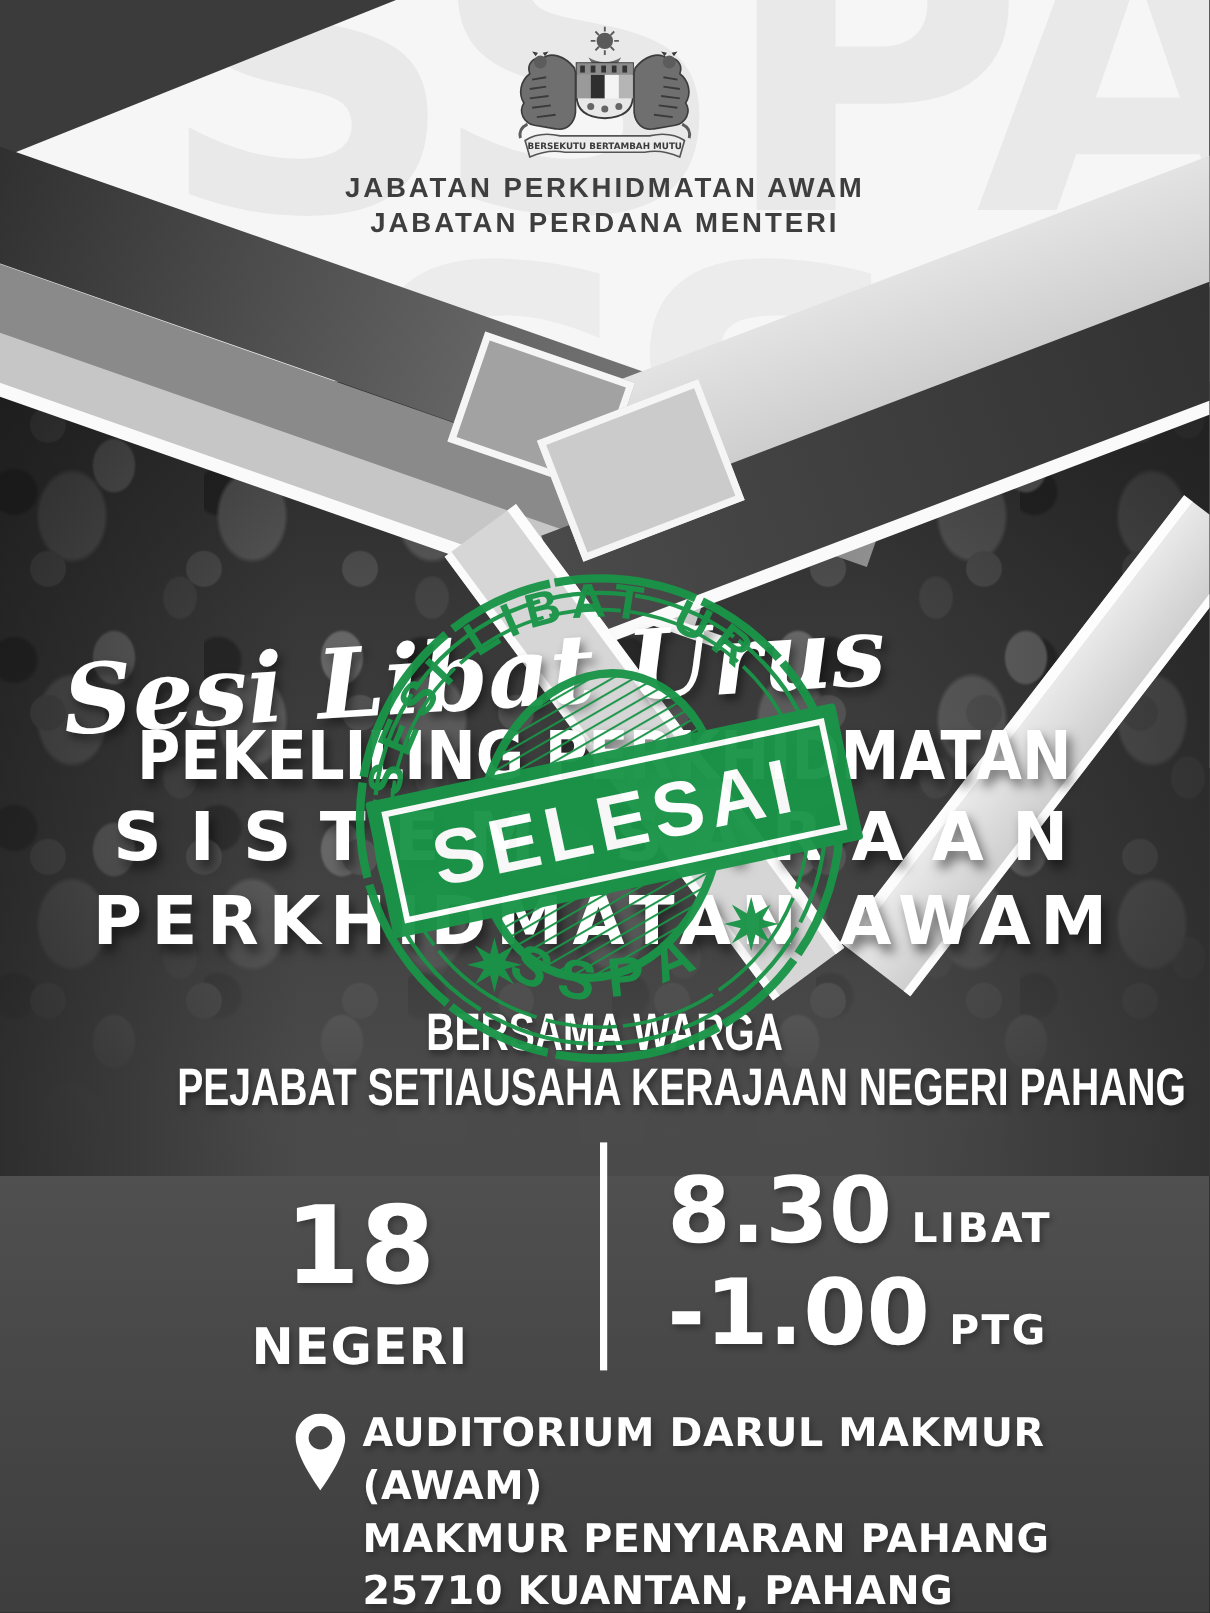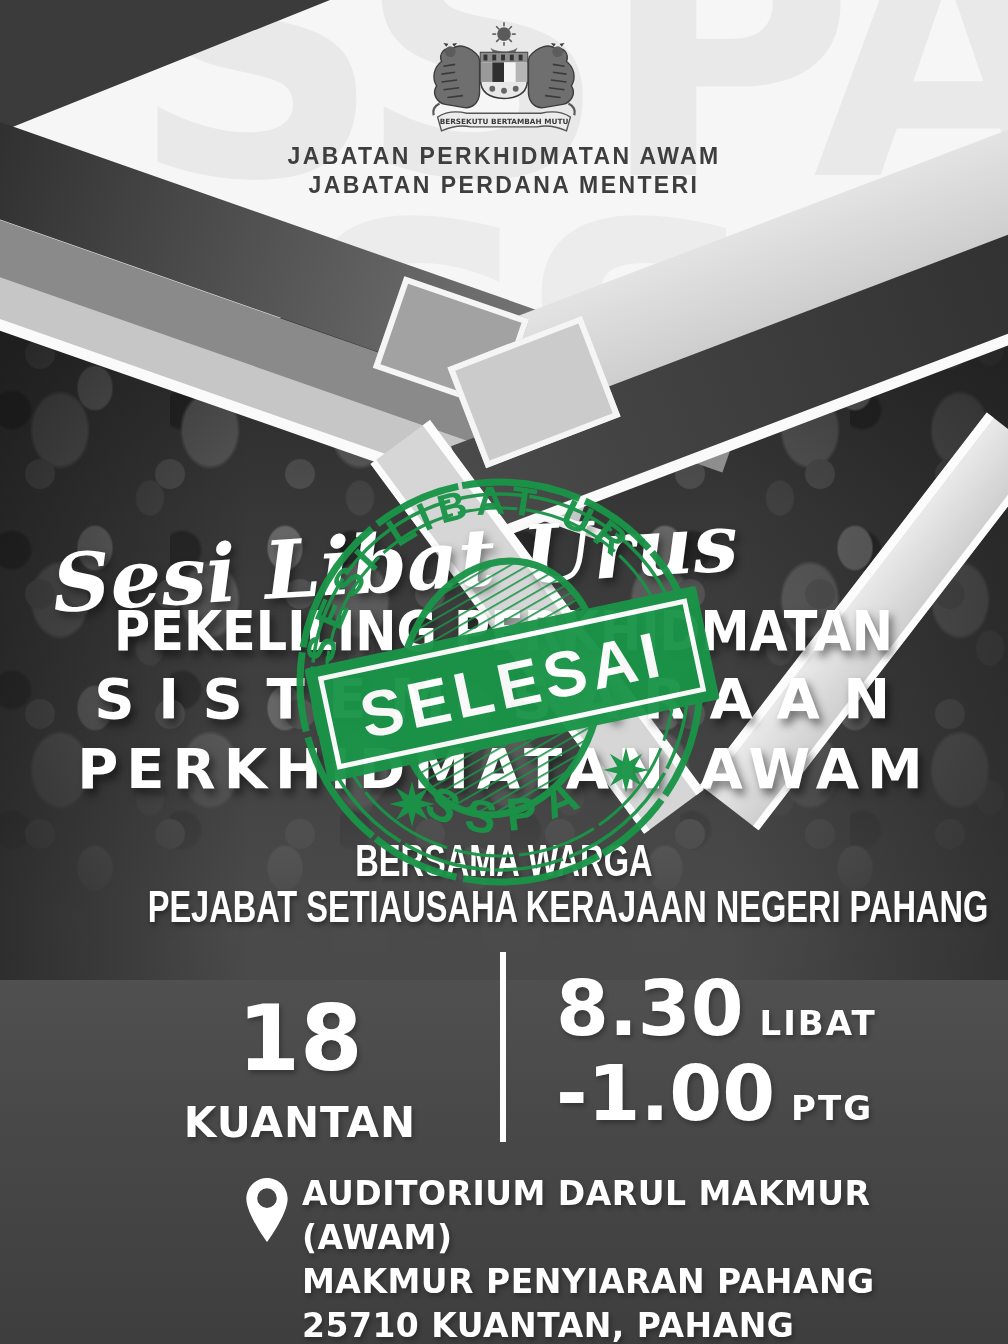--- a/index.html
+++ b/index.html
@@ -211,21 +211,21 @@
   <div class="subtitle sub1">
     <span class="cond">BERSAMA WARGA</span>
   </div>
   <div class="subtitle sub2">
     <span class="cond">PEJABAT SETIAUSAHA KERAJAAN NEGERI PAHANG</span>
   </div>
 
   <div class="divider"></div>
   <div class="day-block">
     <div class="day">18</div>
-    <div class="month">KUANTAN</div>
+    <div class="month">NEGERI</div>
   </div>
   <div class="time-block">
     <div class="time-row">
       <span class="time-big">8.30</span>
       <span class="time-small">LIBAT</span>
     </div>
     <div class="time-row">
       <span class="time-big">-1.00</span>
       <span class="time-small">PTG</span>
     </div>

